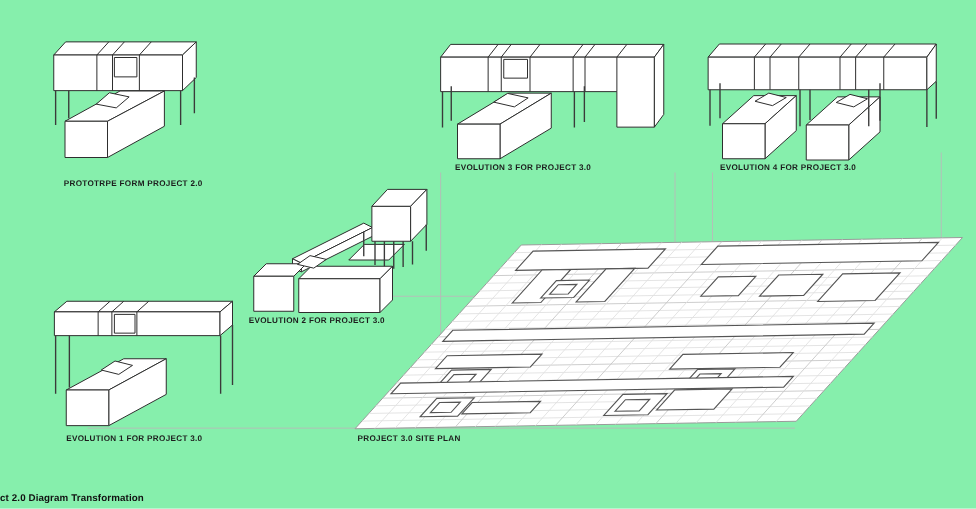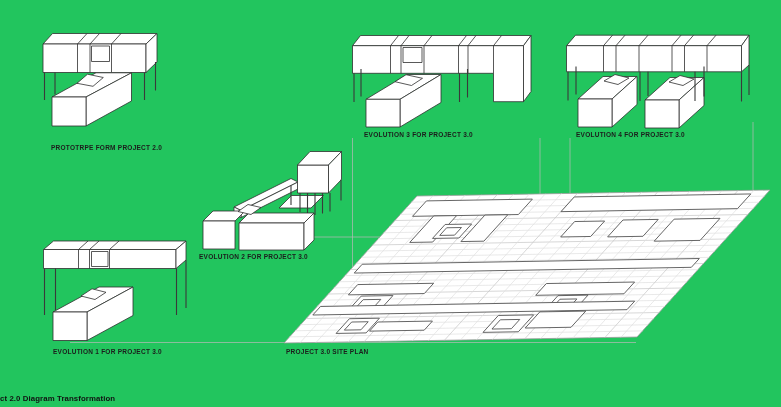--- a/index.html
+++ b/index.html
@@ -1,16 +1,16 @@
 <!DOCTYPE html>
 <html><head>
 <meta charset="utf-8">
 <style>
   html,body{margin:0;padding:0;background:#fff;}
-  #canvas{position:relative;width:781px;height:407px;background:#22c55e;overflow:hidden;
+  #canvas{position:relative;width:781px;height:407px;background:#86efac;overflow:hidden;
           font-family:"Liberation Sans",sans-serif;}
   #linework{position:absolute;left:0;top:0;}
   .cap{position:absolute;font-size:6.5px;font-weight:bold;letter-spacing:.25px;
        color:#1c1c1c;white-space:nowrap;}
   .pagecap{position:absolute;font-size:7.8px;font-weight:bold;letter-spacing:.1px;
        color:#111;white-space:nowrap;}
   .face{fill:#fff;stroke:#2e2e2e;stroke-width:.8;stroke-linejoin:miter;}
   .ln{fill:none;stroke:#2e2e2e;stroke-width:.8;}
   .leg{fill:none;stroke:#3a3a3a;stroke-width:1.1;}
   .cons{fill:none;stroke:#b9b9b9;stroke-width:.7;}

